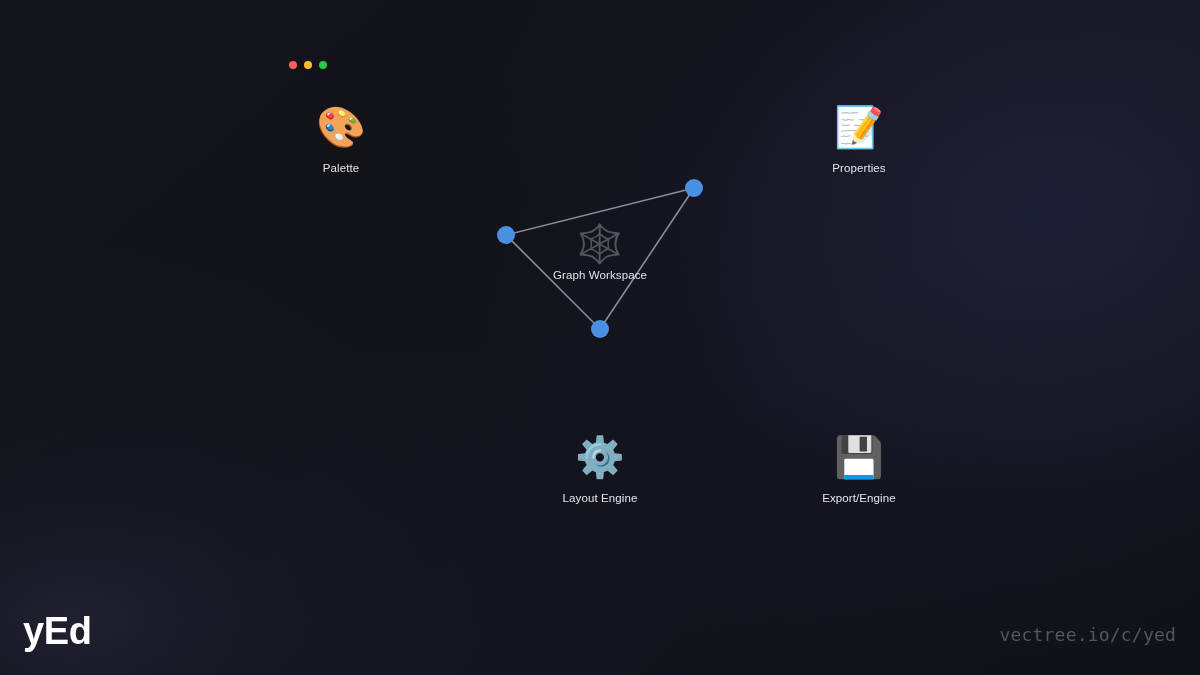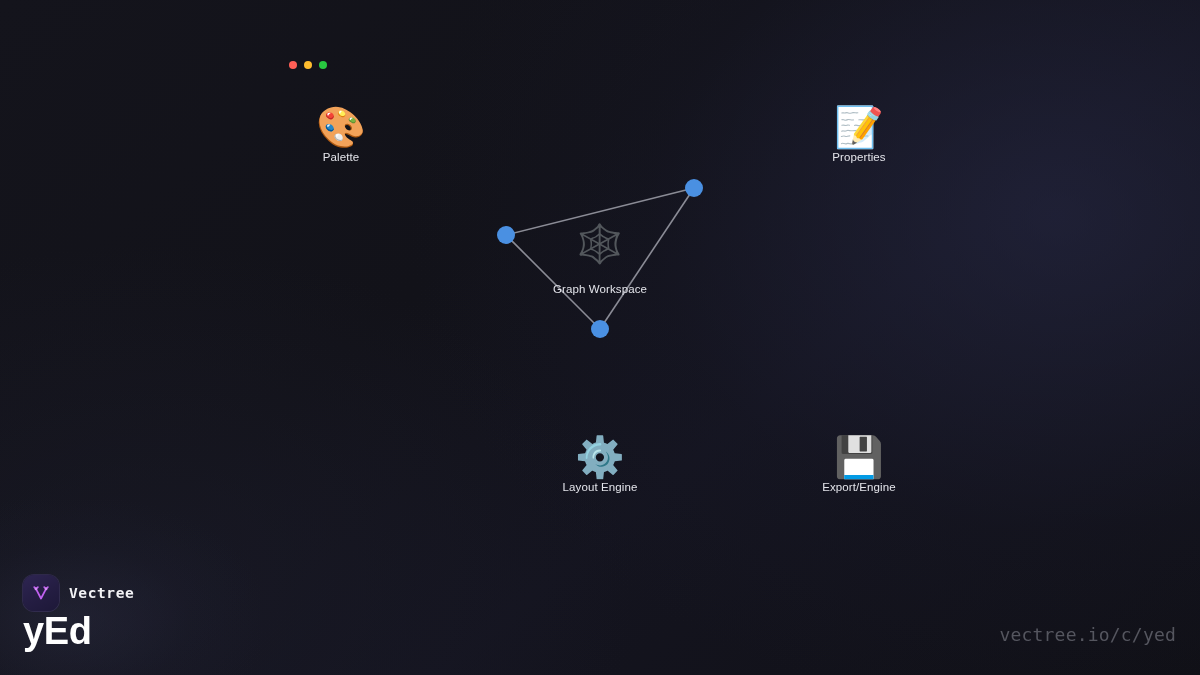--- a/index.html
+++ b/index.html
@@ -56,21 +56,21 @@
     user-select: none;
   }
   .node-emoji {
     font-size: 40px;
     line-height: 46px;
     height: 46px;
     font-family: "DejaVu Sans", sans-serif;
     display: block;
   }
   .node-label {
-    margin-top: 0;
+    margin-top: 11px;
     font-size: 11.5px;
     color: #e3e4ea;
     letter-spacing: 0.1px;
     line-height: 14px;
   }
 
   
   #workspace {
     position: absolute;
     left: 520px;
@@ -82,21 +82,21 @@
   #workspace .web-glyph {
     font-size: 38px;
     line-height: 44px;
     height: 44px;
     color: #8f9099;
     font-family: "DejaVu Sans", sans-serif;
     display: block;
     opacity: 0.85;
   }
   #workspace .node-label {
-    margin-top: 16px;
+    margin-top: 2px;
   }
 
   svg#graph {
     position: absolute;
     left: 0;
     top: 0;
     width: 1200px;
     height: 675px;
     z-index: 2;
     pointer-events: none;
@@ -188,33 +188,17 @@
   <div class="node-item" style="left:859px; top:434px;">
     <span class="node-emoji">💾</span>
     <div class="node-label">Export/Engine</div>
   </div>
 
   <div id="workspace">
     <span class="web-glyph">🕸️</span>
     <div class="node-label">Graph Workspace</div>
   </div>
 
-  <div class="brand">
-    <div class="brand-mark">
-      <svg width="22" height="22" viewBox="0 0 24 24">
-        <g stroke="#c061f0" stroke-width="1.9" fill="none" stroke-linecap="round" stroke-linejoin="round">
-          <path d="M6.5 7.5 L12 18 L17.5 7.5"></path>
-          <path d="M6.5 7.5 L4.6 5.6"></path>
-          <path d="M6.5 7.5 L8.6 5.6"></path>
-          <path d="M17.5 7.5 L15.5 5.6"></path>
-          <path d="M17.5 7.5 L19.5 5.6"></path>
-        </g>
-        <circle cx="6.5" cy="7.6" r="1.5" fill="#d98cf7"></circle>
-        <circle cx="17.5" cy="7.6" r="1.5" fill="#d98cf7"></circle>
-      </svg>
-    </div>
-    <div class="brand-name">Vectree</div>
-  </div>
 
   <div class="page-title">yEd</div>
   <div class="url">vectree.io/c/yed</div>
 
 </div>
 
 </body></html>

